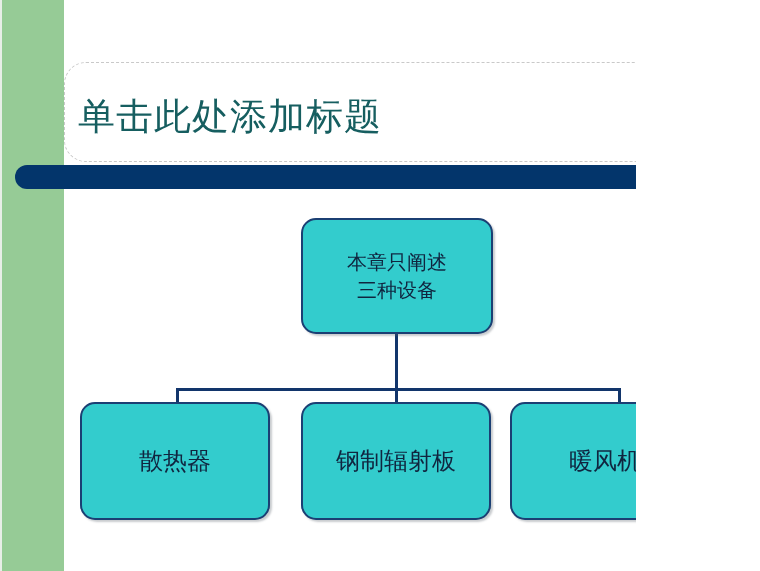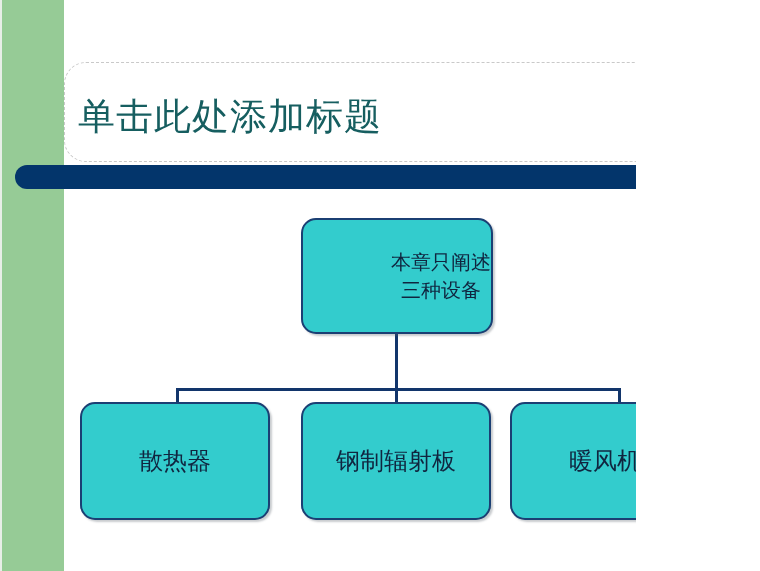--- a/index.html
+++ b/index.html
@@ -93,21 +93,20 @@
     color: #10253f;
     box-shadow: 2px 2px 2px rgba(90,100,110,0.33);
   }
   .node-root {
     left: 301px;
     top: 218px;
     width: 192px;
     height: 116px;
     font-size: 20px;
     line-height: 28px;
-    justify-content: flex-end;
   }
   .node-root .node-label { white-space: pre-line; }
   .node-leaf {
     top: 402px;
     width: 190px;
     height: 118px;
     font-size: 24px;
   }
   .node-leaf-1 { left: 80px; }
   .node-leaf-2 { left: 301px; justify-content: center; }

